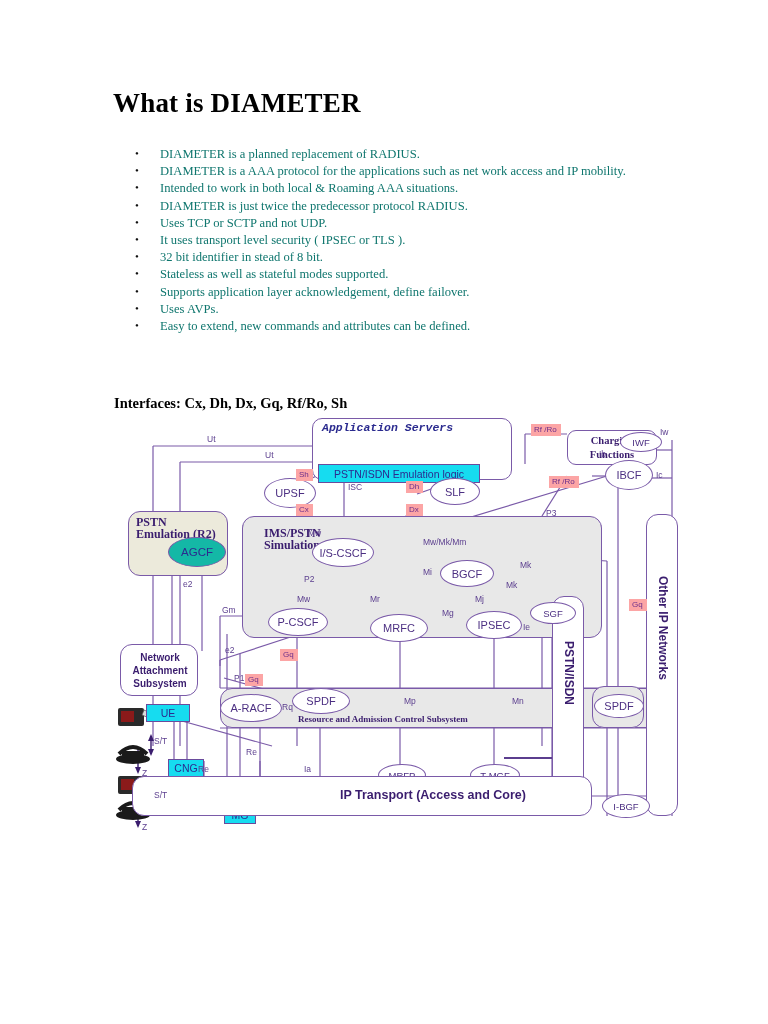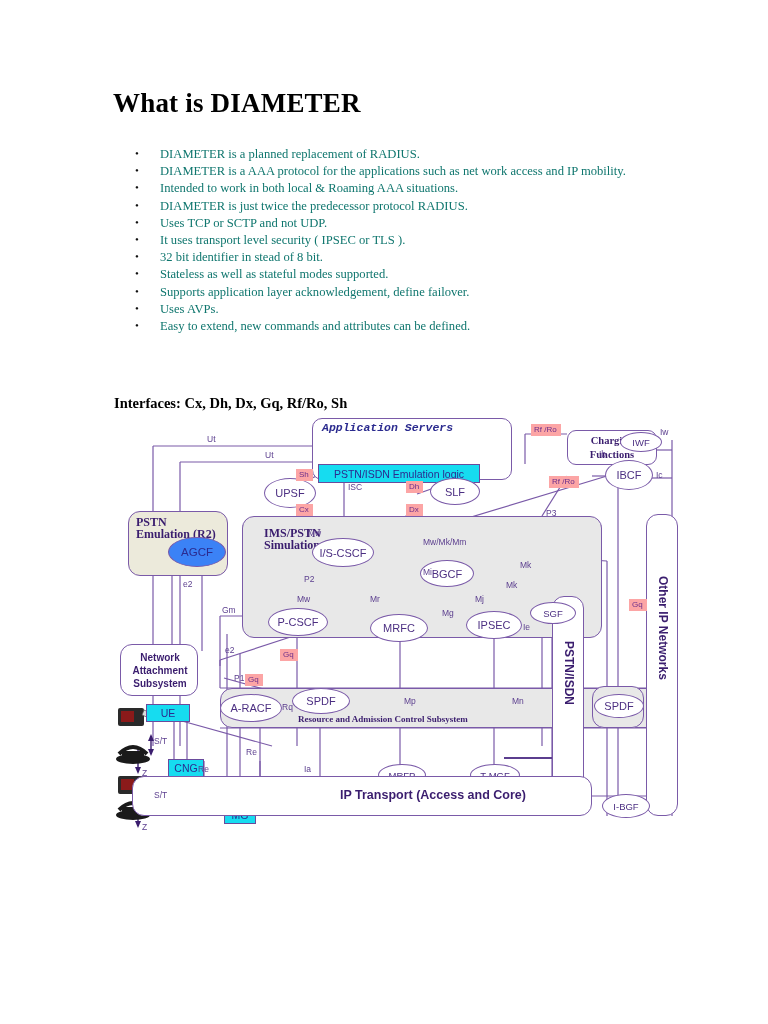--- a/index.html
+++ b/index.html
@@ -90,21 +90,21 @@
     position:absolute;
     background:#16dcf0;
     border:1.2px solid #6a4b9c;
     display:flex; align-items:center; justify-content:center;
     font-family:"Liberation Sans", sans-serif;
     color:#2b2b8f;
     font-size:10.5px;
   }
   .cyanell {
     position:absolute;
-    background:#3b82f6;
+    background:#14b8a6;
     border:1.3px solid #7a5aa8;
     border-radius:50%;
     display:flex; align-items:center; justify-content:center;
     font-family:"Liberation Sans", sans-serif;
     color:#2b2b8f;
     font-size:11.5px;
   }
 
   
   .region {
@@ -396,21 +396,21 @@
   <div class="cyanbox" style="left:206px; top:48px; width:162px; height:19px;">PSTN/ISDN Emulation logic</div>
 
   <div id="charging" style="left:455px; top:14px; width:90px; height:35px;">
     <span>Charging</span>
     <span>Functions</span>
   </div>
 
   <div class="ell" style="left:152px; top:62px; width:52px; height:30px;">UPSF</div>
   <div class="ell" style="left:318px; top:62px; width:50px; height:27px;">SLF</div>
   <div class="ell" style="left:200px; top:122px; width:62px; height:29px;">I/S-CSCF</div>
-  <div class="ell" style="left:308px; top:144px; width:54px; height:27px;text-align:right;">BGCF</div>
+  <div class="ell" style="left:328px; top:144px; width:54px; height:27px;text-align:right;">BGCF</div>
   <div class="ell" style="left:156px; top:192px; width:60px; height:28px;">P-CSCF</div>
   <div class="ell" style="left:258px; top:198px; width:58px; height:28px;">MRFC</div>
   <div class="ell" style="left:354px; top:195px; width:56px; height:28px;">IPSEC</div>
   <div class="ell small" style="left:418px; top:186px; width:46px; height:22px;">SGF</div>
   <div class="ell" style="left:493px; top:44px; width:48px; height:30px;">IBCF</div>
   <div class="ell small" style="left:508px; top:16px; width:42px; height:20px;">IWF</div>
   <div class="ell" style="left:108px; top:278px; width:62px; height:28px;">A-RACF</div>
   <div class="ell" style="left:180px; top:272px; width:58px; height:26px;">SPDF</div>
   <div class="ell" style="left:482px; top:278px; width:50px; height:24px;">SPDF</div>
   <div class="ell small" style="left:130px; top:364px; width:44px; height:32px;">RCEF</div>

